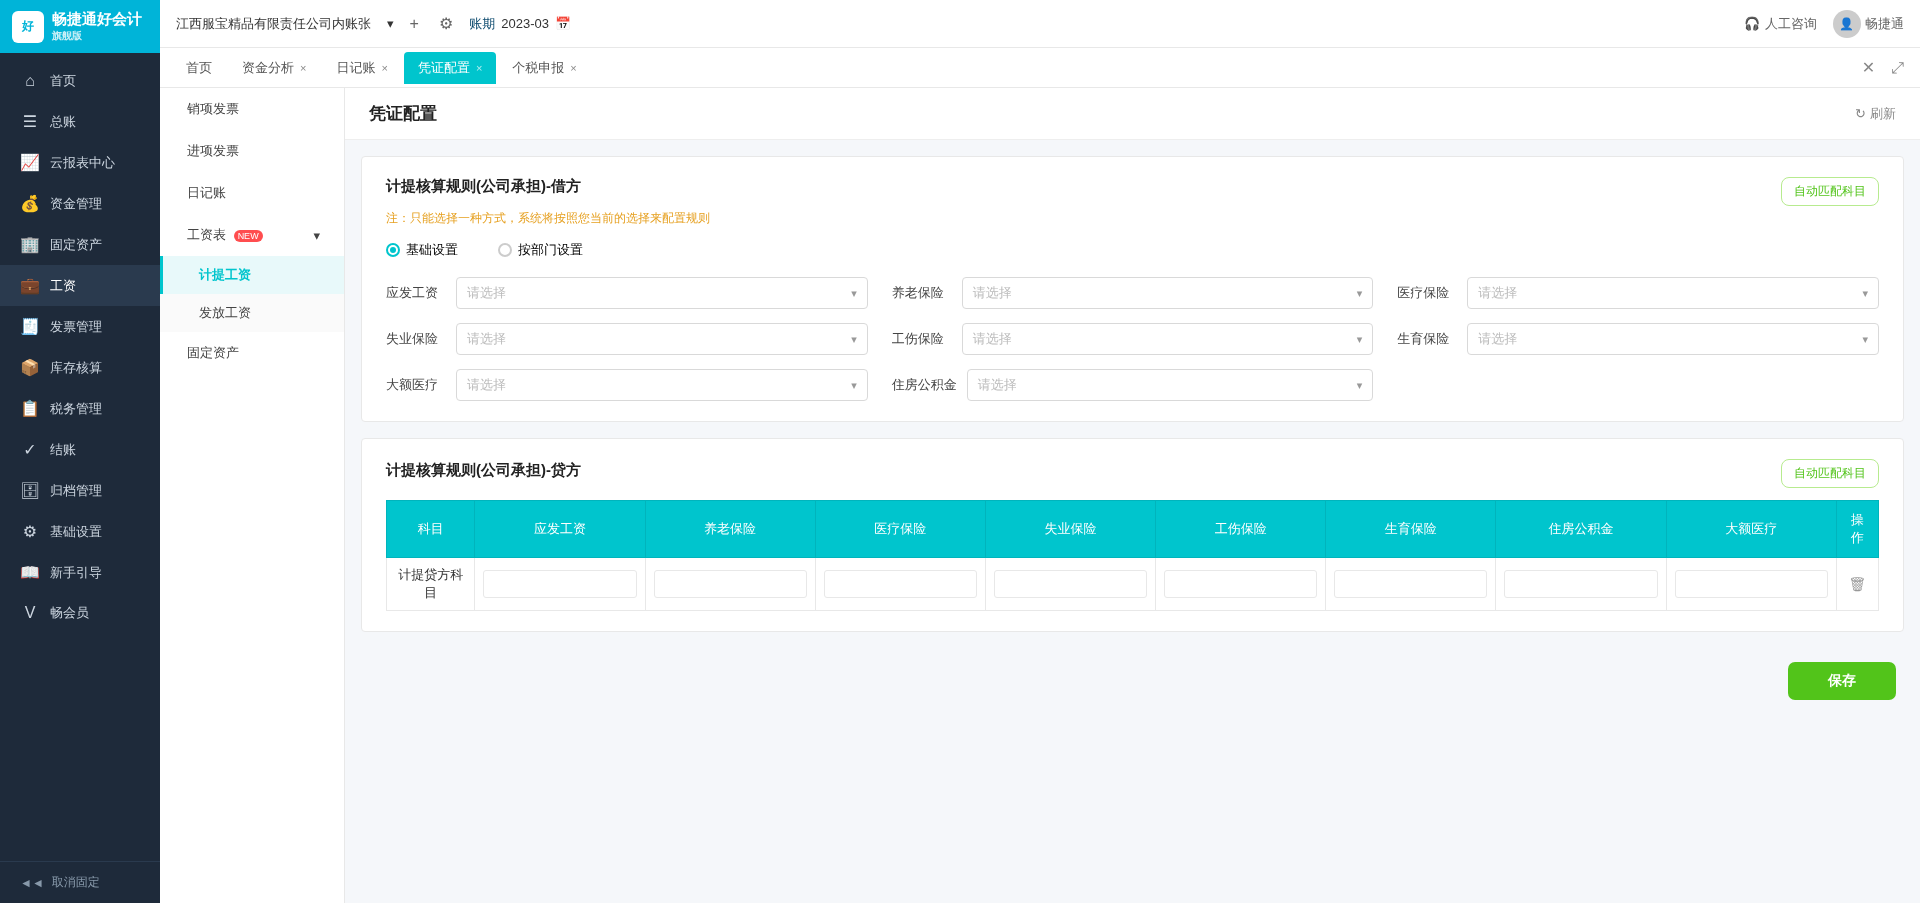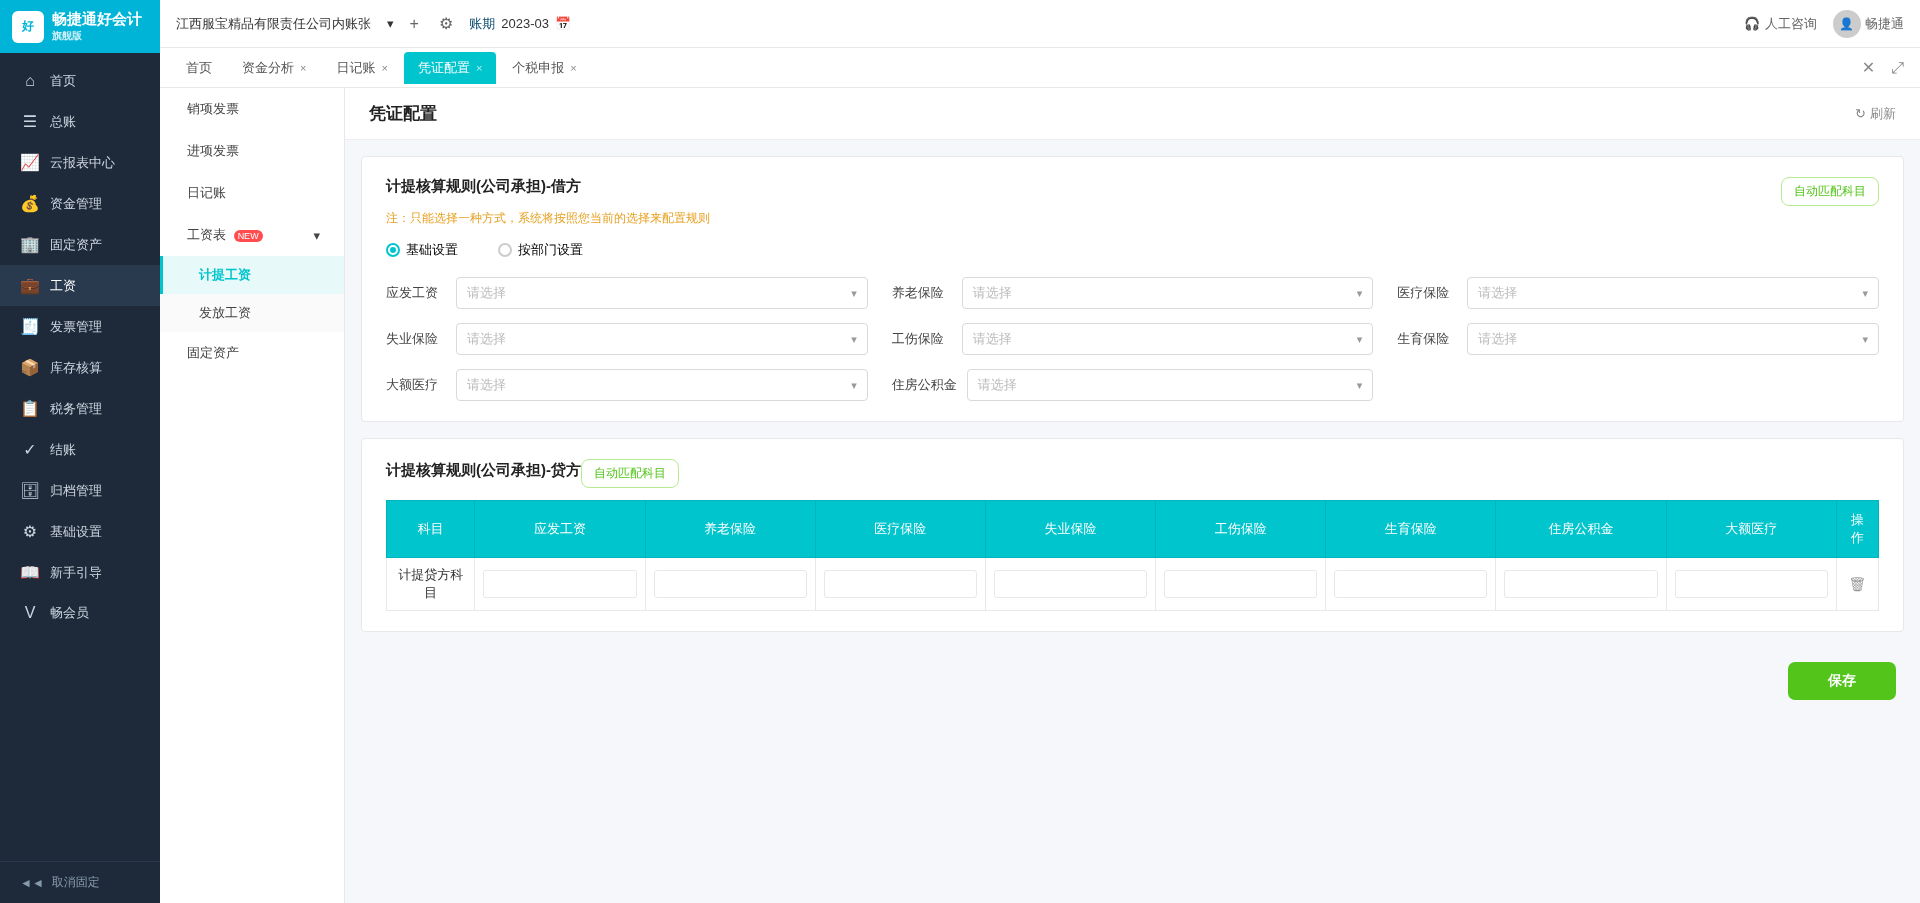--- a/index.html
+++ b/index.html
@@ -528,21 +528,21 @@
             <span class="form-label">住房公积金</span>
             <div class="form-select">
               <span class="placeholder">请选择</span>
               <span class="chevron">▾</span>
             </div>
           </div>
         </div>
       </div>
 
       <div class="section">
-        <div style="display:flex; justify-content: flex-start; align-items: center; margin-bottom: 12px;">
+        <div style="display:flex; justify-content: space-between; align-items: center; margin-bottom: 12px;">
           <h3 class="section-title">计提核算规则(公司承担)-贷方</h3>
           <button class="auto-match-btn" style="float:none; margin:0;">自动匹配科目</button>
         </div>
 
         <table>
           <thead>
             <tr>
               <th>科目</th>
               <th>应发工资</th>
               <th>养老保险</th>

